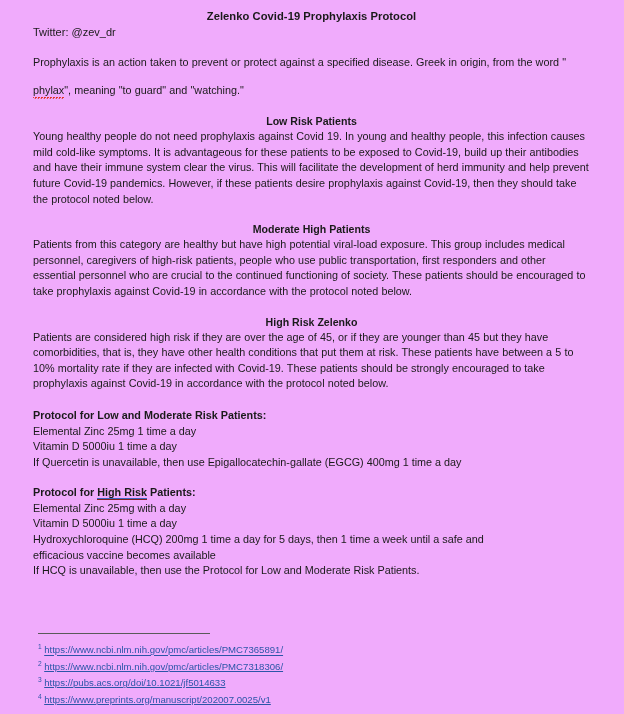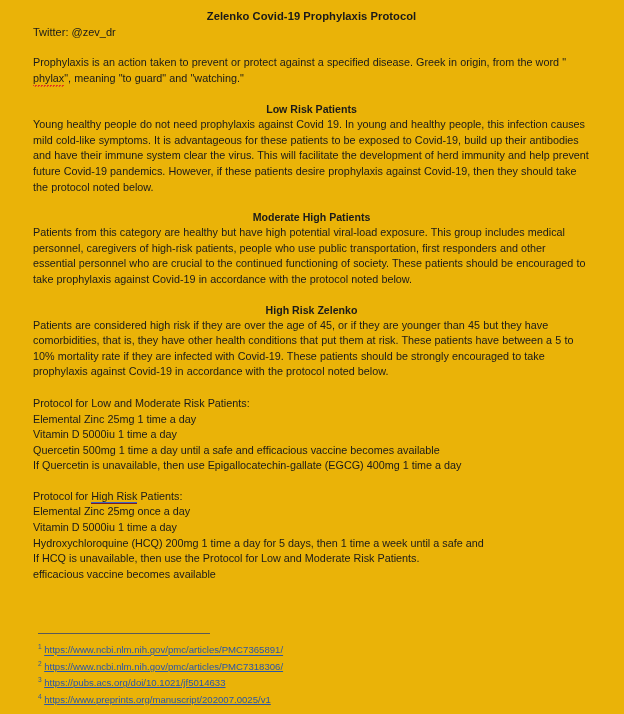--- a/index.html
+++ b/index.html
@@ -14,21 +14,21 @@
     height: 714px;
     font-family: "Liberation Sans", sans-serif;
     color: #1a1a1a;
     overflow: hidden;
   }
 
   .page {
     position: relative;
     width: 624px;
     height: 714px;
-    background: #eab308;
+    background: #f0abfc;
     padding: 9px 34px 0 33px;
   }
 
   
   .doc-title {
     text-align: center;
     font-weight: bold;
     font-size: 11.2px;
     line-height: 15px;
     margin: 0;
@@ -43,21 +43,21 @@
   }
   .section-heading {
     text-align: center;
     font-weight: bold;
     font-size: 10.6px;
     line-height: 15px;
     margin: 0;
   }
   .protocol-heading {
     text-align: left;
-    font-weight: normal;
+    font-weight: bold;
     font-size: 10.8px;
     line-height: 15.6px;
     margin: 0;
   }
 
   
   p.body {
     font-size: 10.8px;
     line-height: 15.6px;
     margin: 0;
@@ -79,20 +79,21 @@
     background-image:
       repeating-linear-gradient(
         135deg,
         #e03020 0px, #e03020 1px,
         transparent 1px, transparent 2px
       );
     background-repeat: repeat-x;
     background-size: 3px 2.6px;
     background-position: 0 bottom;
     padding-bottom: 1px;
+    margin-top: 12px;
   }
   .grammar-mark {
     border-bottom: 1px solid #7f1d1d;
     box-shadow: inset 0 -3px 0 -2px #3b67c4;
     padding-bottom: 1px;
   }
 
   
   .footnote-area {
     position: absolute;
@@ -156,31 +157,30 @@
   <div class="gap-md"></div>
 
   <h2 class="section-heading">High Risk Zelenko</h2>
   <p class="body">Patients are considered high risk if they are over the age of 45, or if they are younger than 45 but they have comorbidities, that is, they have other health conditions that put them at risk.  These patients have between a 5 to 10% mortality rate if they are infected with Covid-19.  These patients should be strongly encouraged to take prophylaxis against Covid-19 in accordance with the protocol noted below.</p>
 
   <div class="gap-lg"></div>
 
   <div class="protocol-heading">Protocol for Low and Moderate Risk Patients:</div>
   <div class="line">Elemental Zinc 25mg 1 time a day</div>
   <div class="line">Vitamin D 5000iu 1 time a day</div>
-  <div class="line">Quercetin 500mg 1 time a day until a safe and efficacious vaccine becomes available</div>
   <div class="line">If Quercetin is unavailable, then use Epigallocatechin-gallate (EGCG) 400mg 1 time a day</div>
 
   <div class="gap-md"></div>
 
   <div class="protocol-heading"><span>Protocol for </span><span class="grammar-mark">High Risk</span><span> Patients:</span></div>
-  <div class="line">Elemental Zinc 25mg once a day</div>
+  <div class="line">Elemental Zinc 25mg with a day</div>
   <div class="line">Vitamin D 5000iu 1 time a day</div>
   <div class="line">Hydroxychloroquine (HCQ) 200mg 1 time a day for 5 days, then 1 time a week until a safe and</div>
+  <div class="line">efficacious vaccine becomes available</div>
   <div class="line">If HCQ is unavailable, then use the Protocol for Low and Moderate Risk Patients.</div>
-  <div class="line">efficacious vaccine becomes available</div>
 
   <div class="footnote-area">
     <div class="footnote-rule"></div>
     <div class="footnote-list">
       <div class="footnote-item"><span class="footnote-num">1</span><a class="footnote-link" href="#">https://www.ncbi.nlm.nih.gov/pmc/articles/PMC7365891/</a></div>
       <div class="footnote-item"><span class="footnote-num">2</span><a class="footnote-link" href="#">https://www.ncbi.nlm.nih.gov/pmc/articles/PMC7318306/</a></div>
       <div class="footnote-item"><span class="footnote-num">3</span><a class="footnote-link" href="#">https://pubs.acs.org/doi/10.1021/jf5014633</a></div>
       <div class="footnote-item"><span class="footnote-num">4</span><a class="footnote-link" href="#">https://www.preprints.org/manuscript/202007.0025/v1</a></div>
     </div>
   </div>

